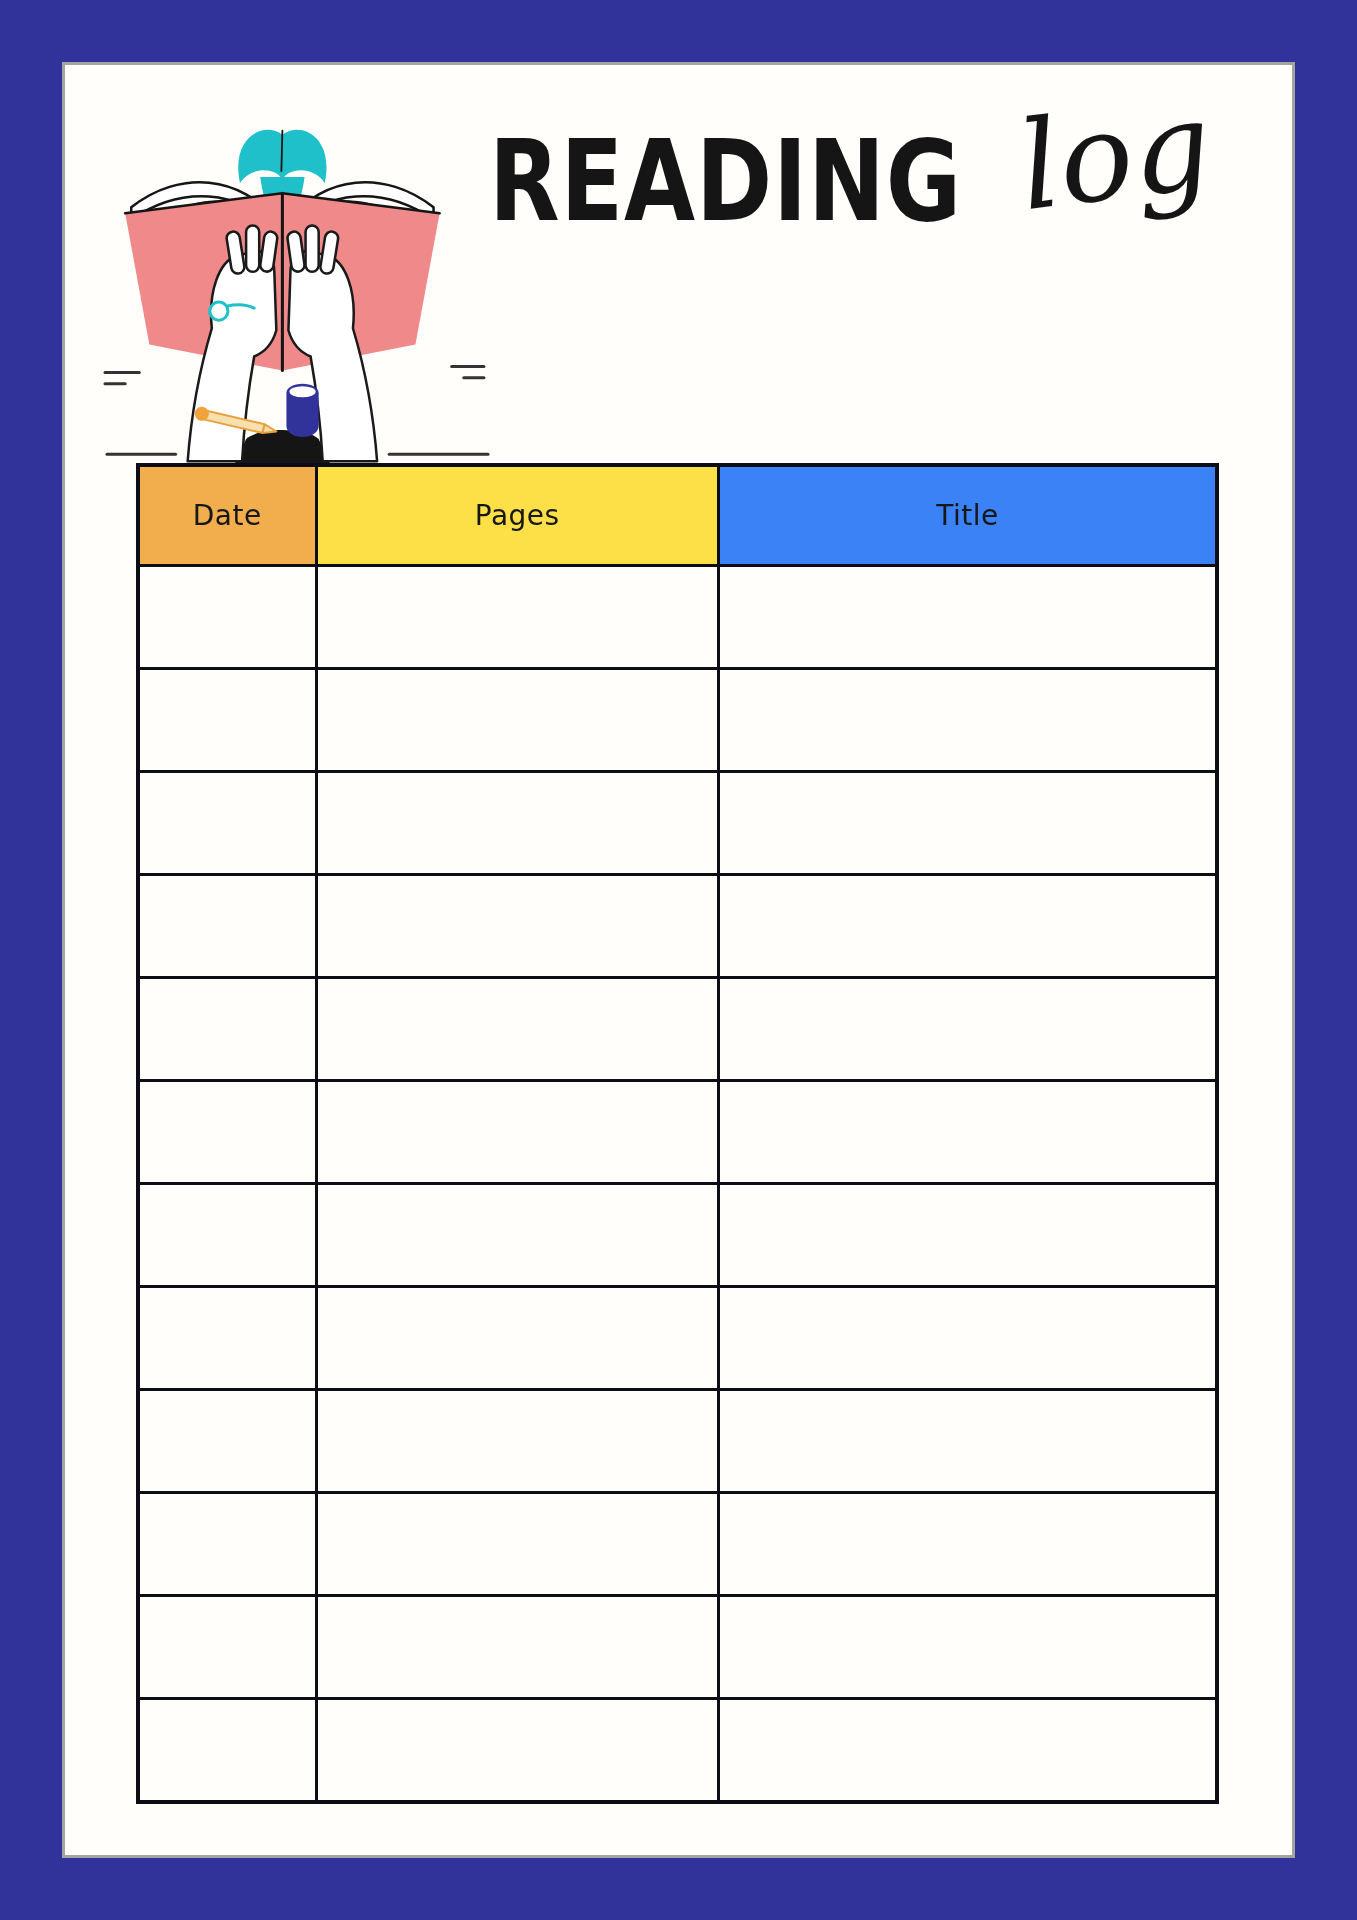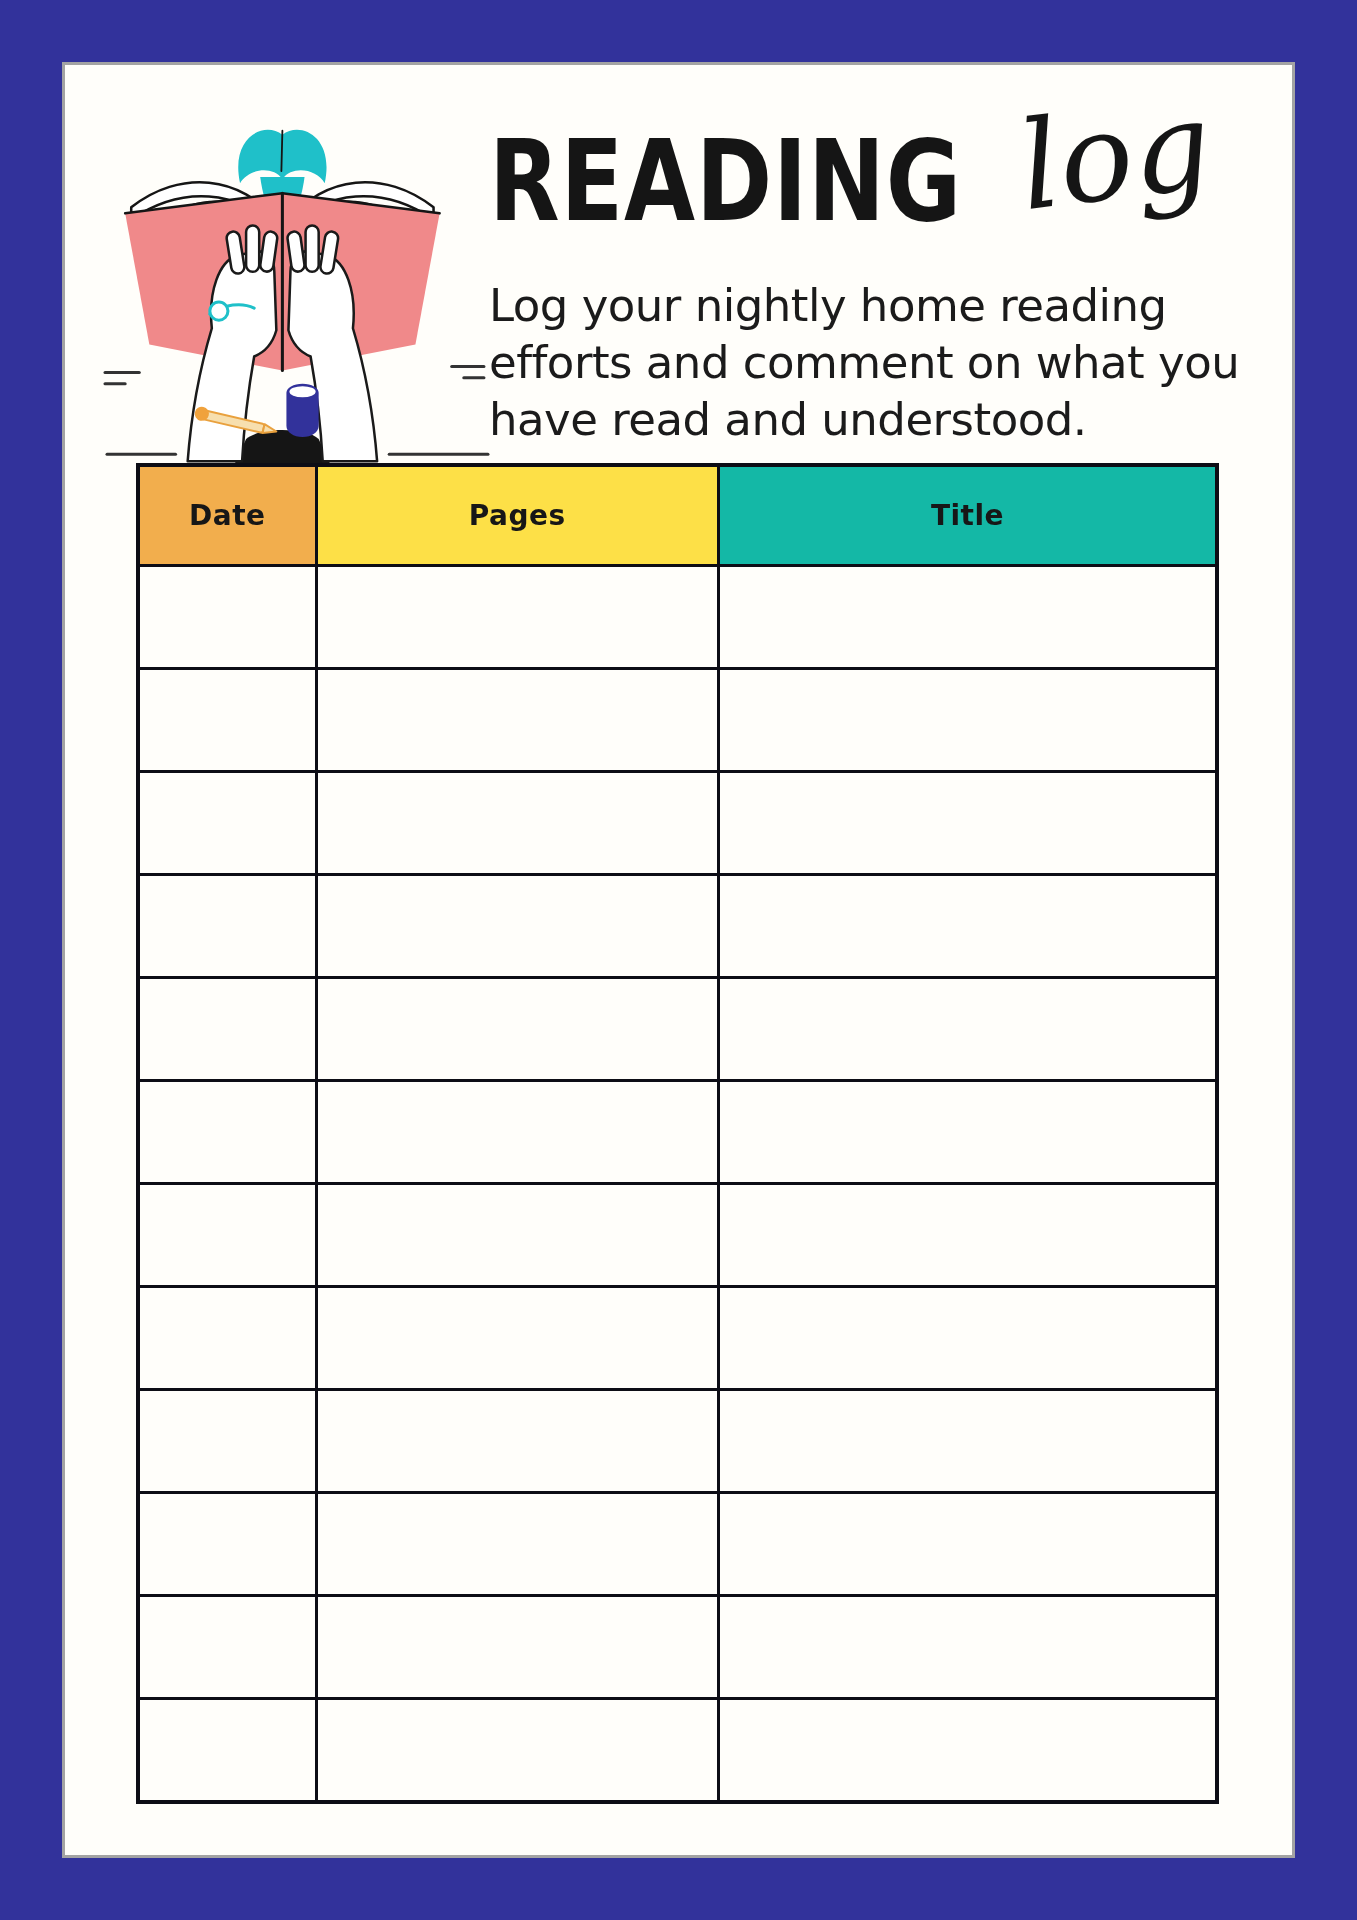--- a/index.html
+++ b/index.html
@@ -32,21 +32,21 @@
     white-space:nowrap;
   }
   
   table.log{
     position:absolute;left:71px;top:398px;width:1083px;
     border-collapse:collapse;table-layout:fixed;
     border:4px solid #0D0D15;
   }
   table.log th{
     height:95px;border:3px solid #0D0D15;
-    font-size:28px;font-weight:bold;color:#171717;text-align:center;
+    font-size:28px;font-weight:normal;color:#171717;text-align:center;
     letter-spacing:0.5px;
   }
   table.log td{
     height:98px;border:3px solid #0D0D15;background:#FFFEFA;
   }
 </style>
 </head>
 <body>
 
 <div class="page">
@@ -111,37 +111,32 @@
 
     <g>
       <path d="M182,272 C182,267 189,263 198,263 C207,263 214,267 214,272 L214,305 C214,311 207,316 198,316 C189,316 182,311 182,305 Z" fill="#32329B"></path>
       <ellipse cx="198" cy="271" rx="13" ry="5.5" fill="#FFFFFF"></ellipse>
     </g>
   </svg>
 
   <h1 class="title-main">READING</h1>
   <div class="title-script">log</div>
 
-  <div class="subtitle">
-    <div>Log your nightly home reading</div>
-    <div>efforts and comment on what you</div>
-    <div>have read and understood.</div>
-  </div>
 
   <table class="log">
     <colgroup id="log-colgroup">
         <col style="width: 16.5%;">
         <col style="width: 37.3%;">
         <col style="width: 46.2%;">
       </colgroup>
     <thead>
       <tr id="log-head-row">
           <th style="background: rgb(242, 174, 77);">Date</th>
           <th style="background: #fde047;">Pages</th>
-          <th style="background: #14b8a6; margin-left: 16px;">Title</th>
+          <th style="background: #3b82f6; margin-left: 16px;">Title</th>
         </tr>
     </thead>
     <tbody id="log-body">
         <tr>
           <td></td>
           <td></td>
           <td></td>
         </tr>
         <tr>
           <td></td>

